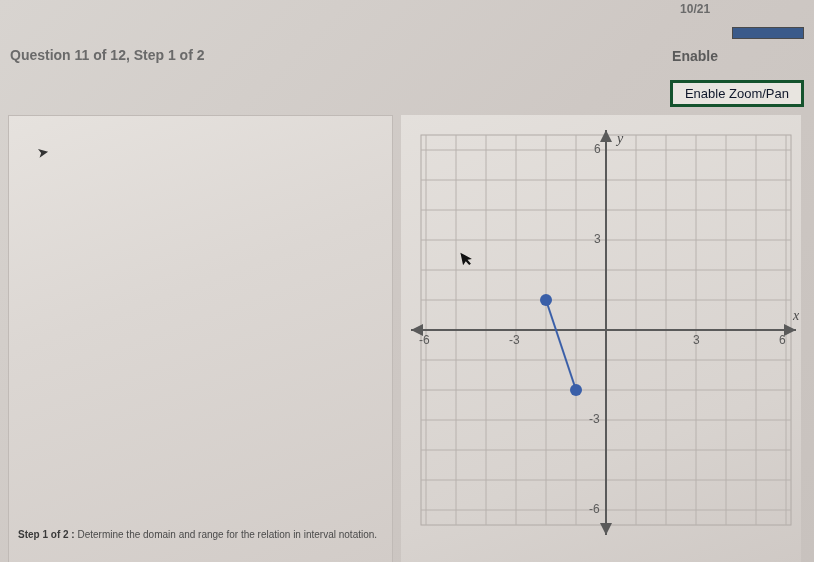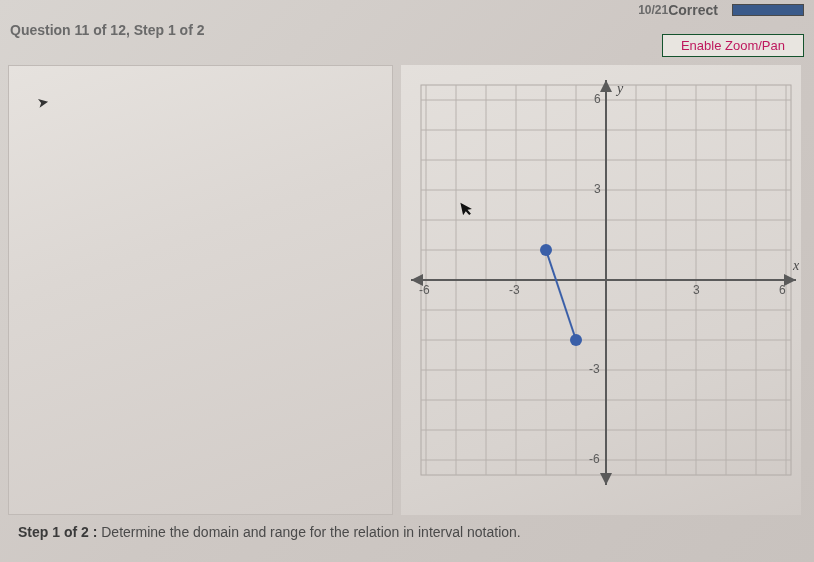--- a/index.html
+++ b/index.html
@@ -25,24 +25,24 @@
     .correct-row { display: flex; align-items: center; gap: 14px; }
     .score { font-size: 12px; color: #6a6a6a; }
     .progress-bar {
       width: 72px;
       height: 12px;
       background: #3a5a8a;
       border: 1px solid #4a4a4a;
     }
     .zoom-btn {
       background: #e8e5e0;
-      border: 1px solid #14532d;
-      padding: 3px 18px;
+      border: 3px solid #14532d;
+      padding: 3px 12px;
       font-size: 13px;
-      color: #be185d;
+      color: #0f172a;
       cursor: pointer;
       margin-top: 2px;
     }
     .content {
       display: flex;
       padding: 8px 0 0 0;
     }
     .left-panel {
       width: 385px;
       height: 450px;
@@ -84,36 +84,36 @@
       font-size: 14px;
       color: #1a1a1a;
       pointer-events: none;
       transform: rotate(-12deg);
     }
     .grid-box { fill: none; stroke: #b0aaa6; stroke-width: 1; }
     .instruction {
       position: absolute;
       bottom: 22px;
       left: 18px;
-      font-size: 14px;
+      font-size: 10px;
       color: #4a4a4a;
       text-align: center;
     }
     .instruction b { color: #3a3a3a; font-weight: bold; }
   </style>
 </head>
 <body>
 
 <div class="header">
   <div class="header-left">Question 11 of 12, Step 1 of 2</div>
   <div class="header-right">
     <div class="correct-row">
-      <div style="display:flex;flex-direction:row;align-items:center;">
+      <div style="display:flex;flex-direction:column;align-items:center;gap:32px;">
         <div class="score">10/21</div>
-        <div>Correct</div>
+        <div>Enable</div>
       </div>
       <div class="progress-bar"></div>
     </div>
     <button class="zoom-btn">Enable Zoom/Pan</button>
   </div>
 </div>
 
 <div class="content">
   <div class="left-panel">
     <span class="cursor-arrow1">➤</span>

